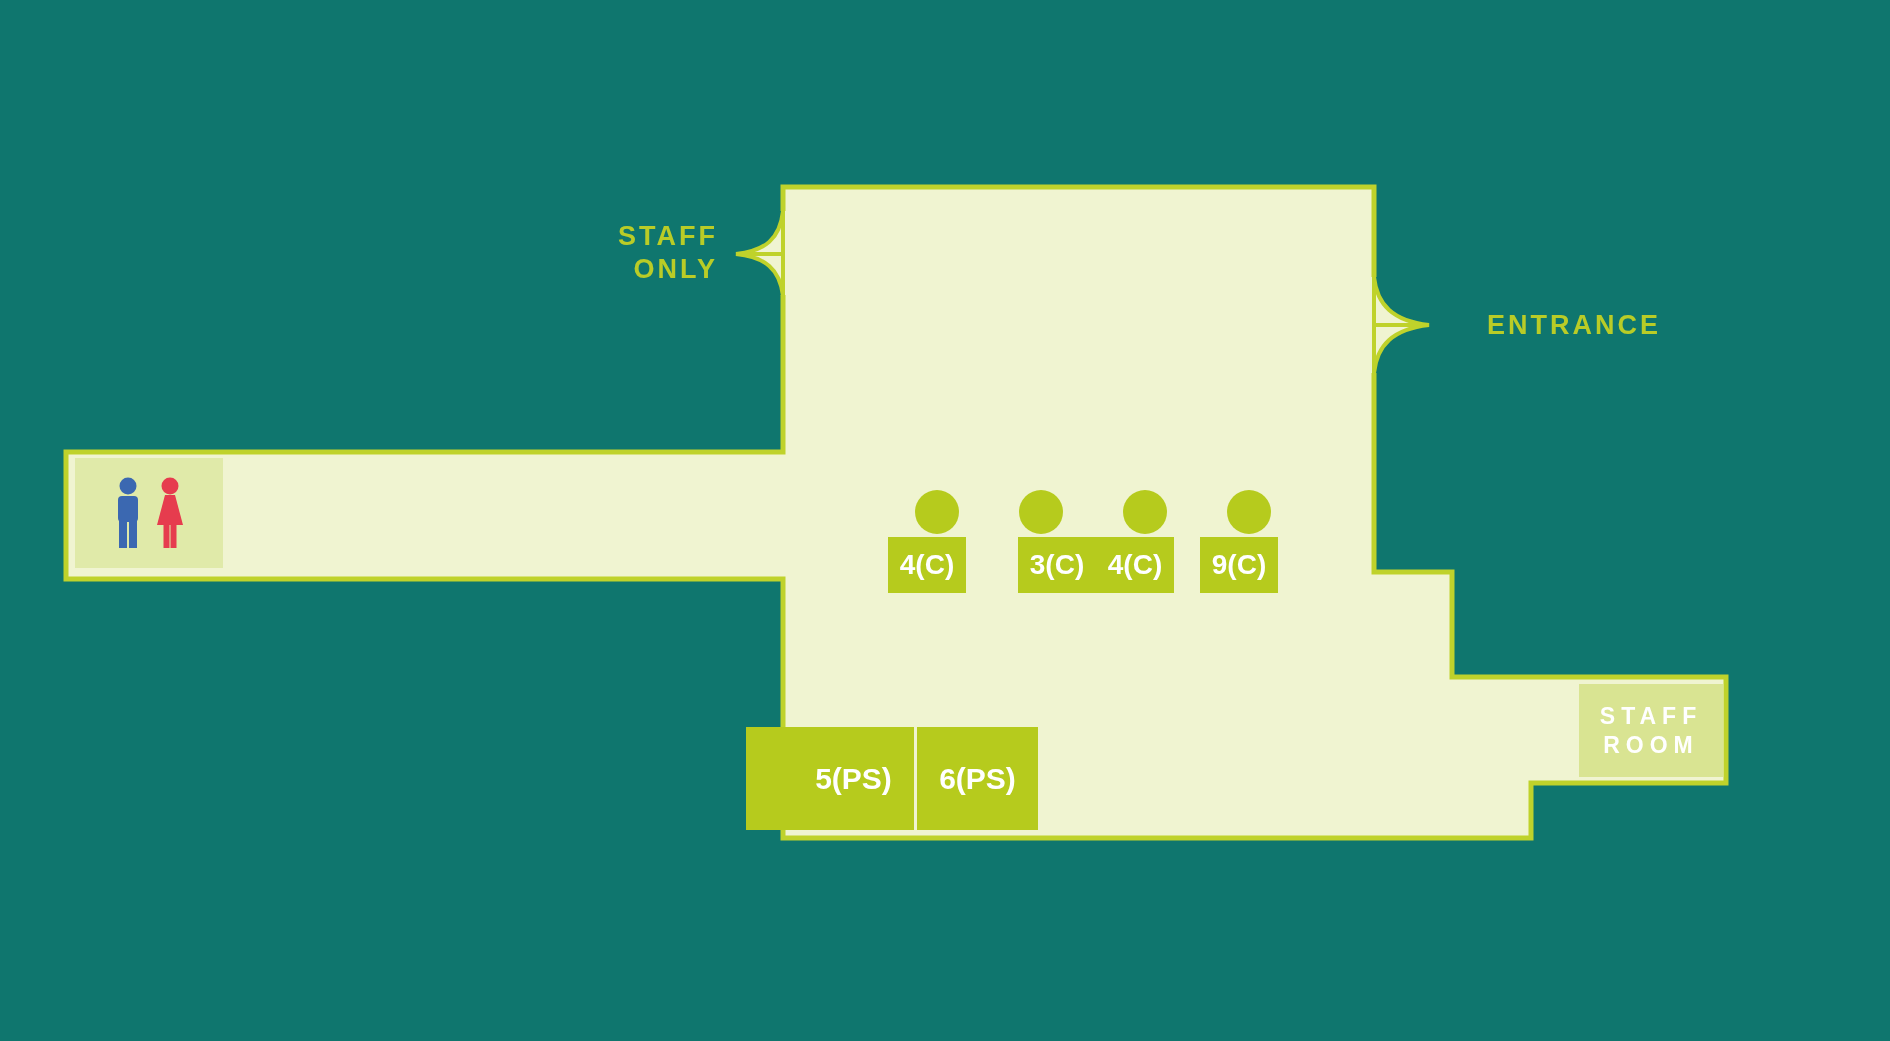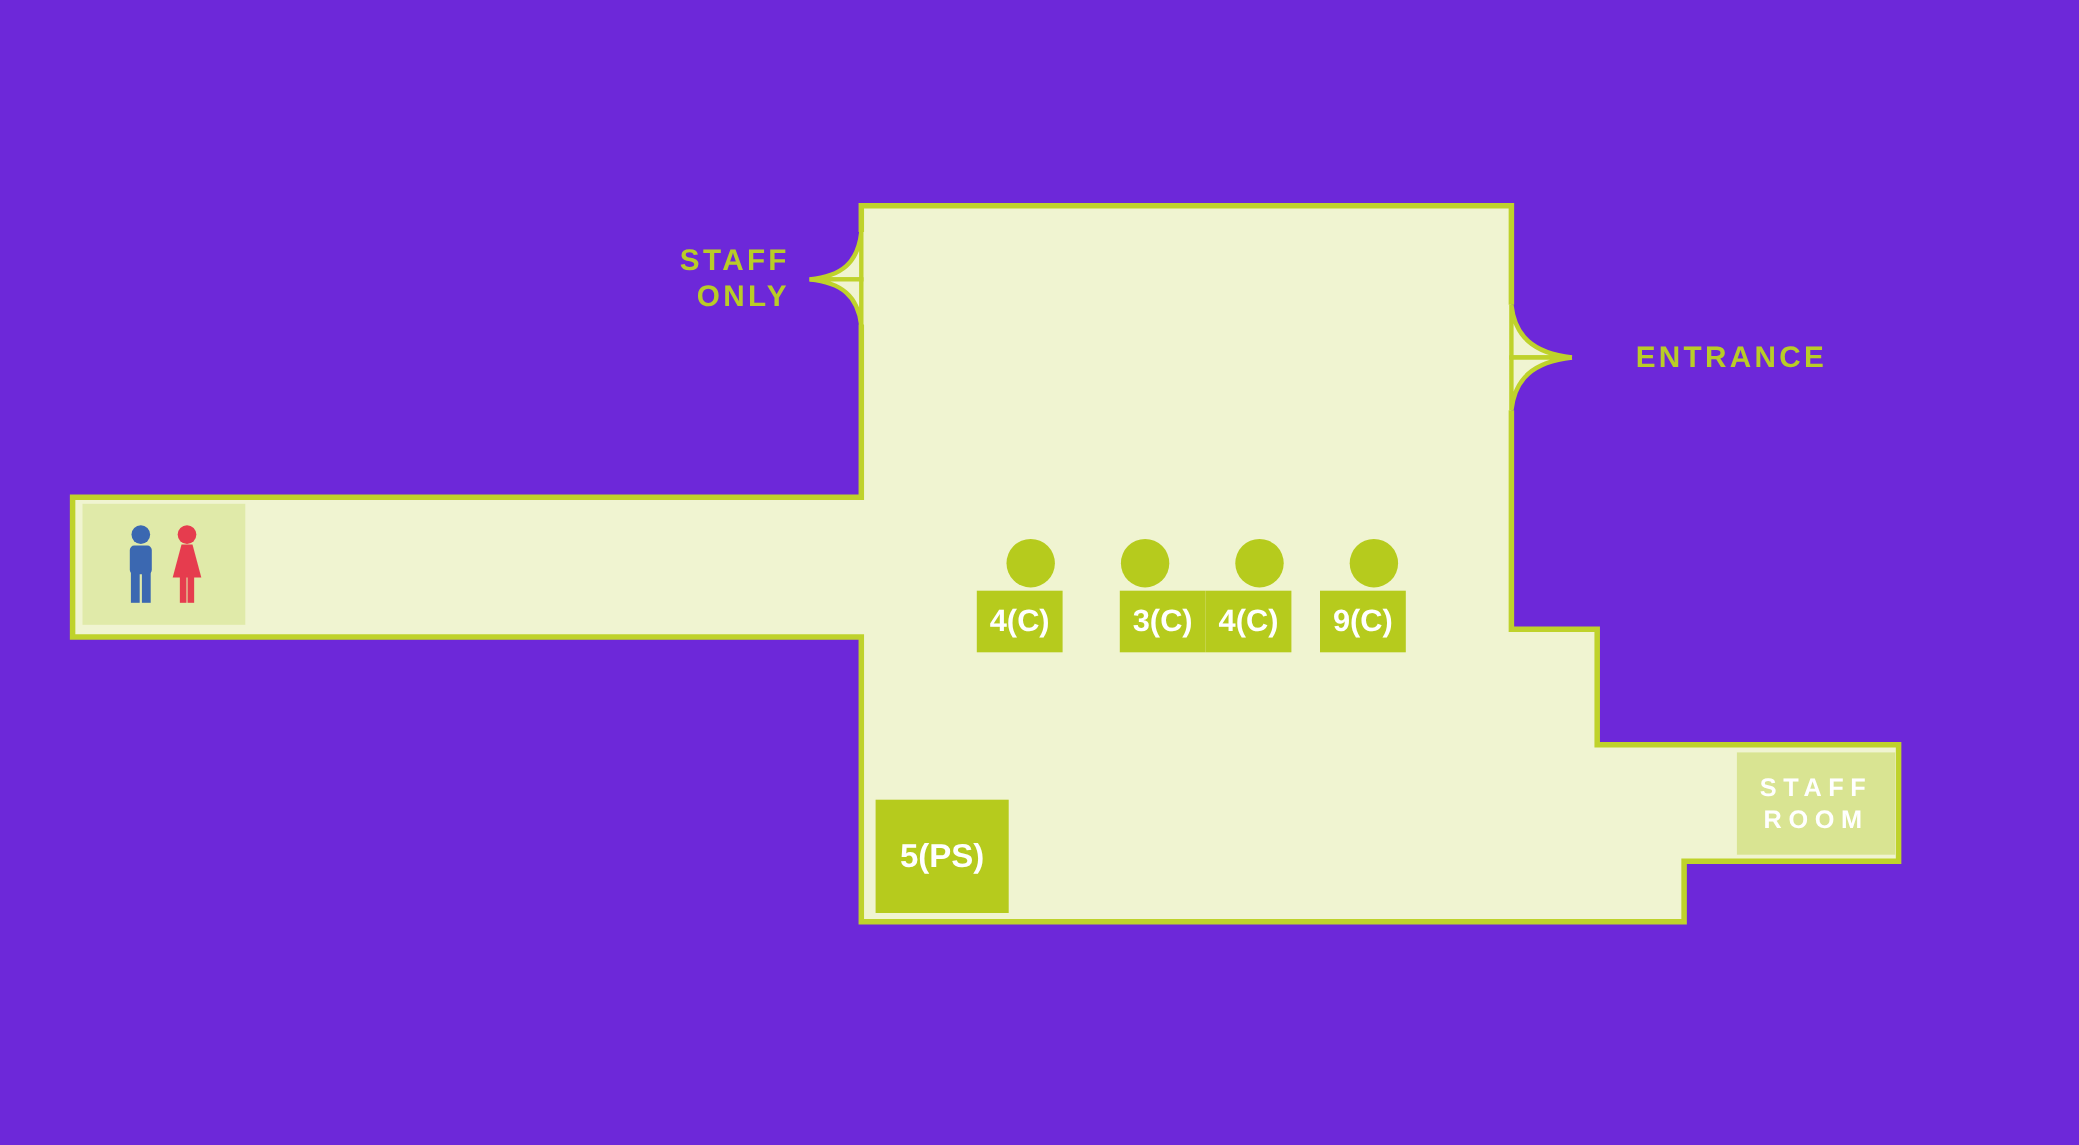--- a/index.html
+++ b/index.html
@@ -5,21 +5,21 @@
   html,body{margin:0;padding:0;}
   body{
     background:#f2f2f3;
     font-family:"Liberation Sans","DejaVu Sans",sans-serif;
     -webkit-font-smoothing:antialiased;
   }
   .stage{
     position:relative;
     width:1890px;
     height:1041px;
-    background:#6d28d9;
+    background:#0f766e;
     overflow:hidden;
   }
   .plan-svg{
     position:absolute;
     left:0;top:0;
     width:1890px;height:1041px;
     display:block;
   }
   .floor{fill:#f0f4d1;}
   .wall{fill:none;stroke:#bfd22b;stroke-width:5;stroke-linejoin:miter;}
@@ -133,20 +133,21 @@
   <div class="head" style="left:915px;"></div>
   <div class="head" style="left:1019px;"></div>
   <div class="head" style="left:1123px;"></div>
   <div class="head" style="left:1227px;"></div>
 
   <div class="seat seat-c" style="left:888px;">4(C)</div>
   <div class="seat seat-c" style="left:992px;margin-left:26px;">3(C)</div>
   <div class="seat seat-c" style="left:1096px;">4(C)</div>
   <div class="seat seat-c" style="left:1200px;">9(C)</div>
 
-  <div class="seat seat-ps" style="left:796px;">5(PS)</div>
+  <div class="seat seat-ps" style="left:746px;padding-left:47px;">5(PS)</div>
+  <div class="seat seat-ps" style="left:917px;">6(PS)</div>
 
   <div class="staff-room">
     <span>STAFF</span>
     <span>ROOM</span>
   </div>
 
 </div>
 
 </body></html>

